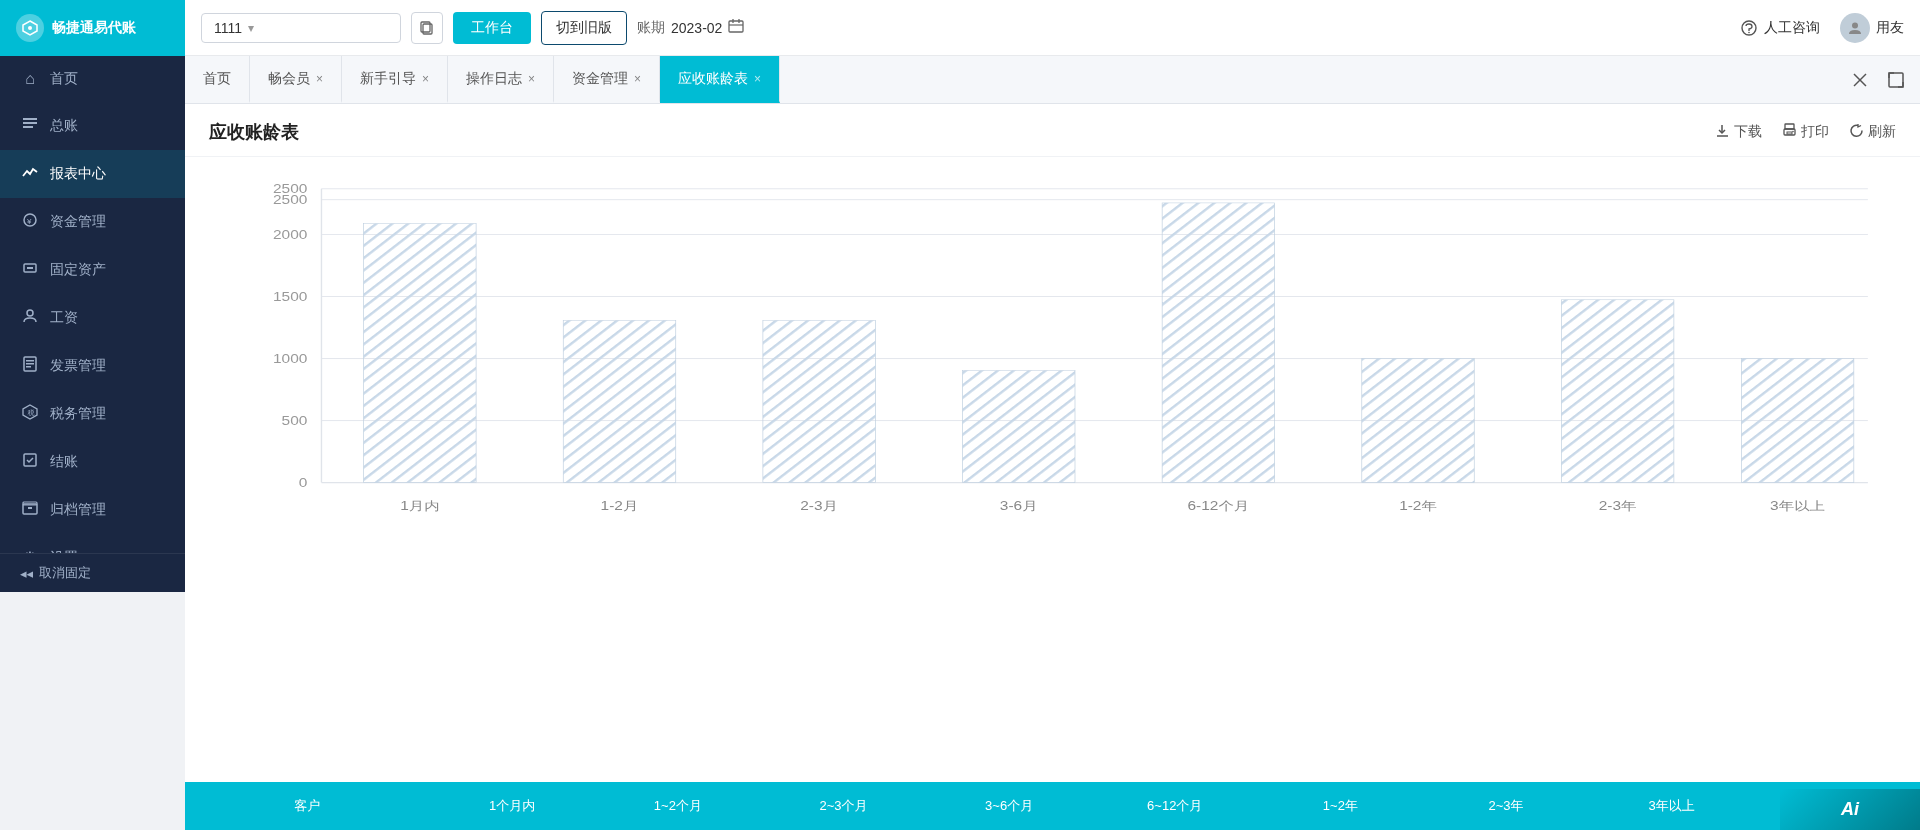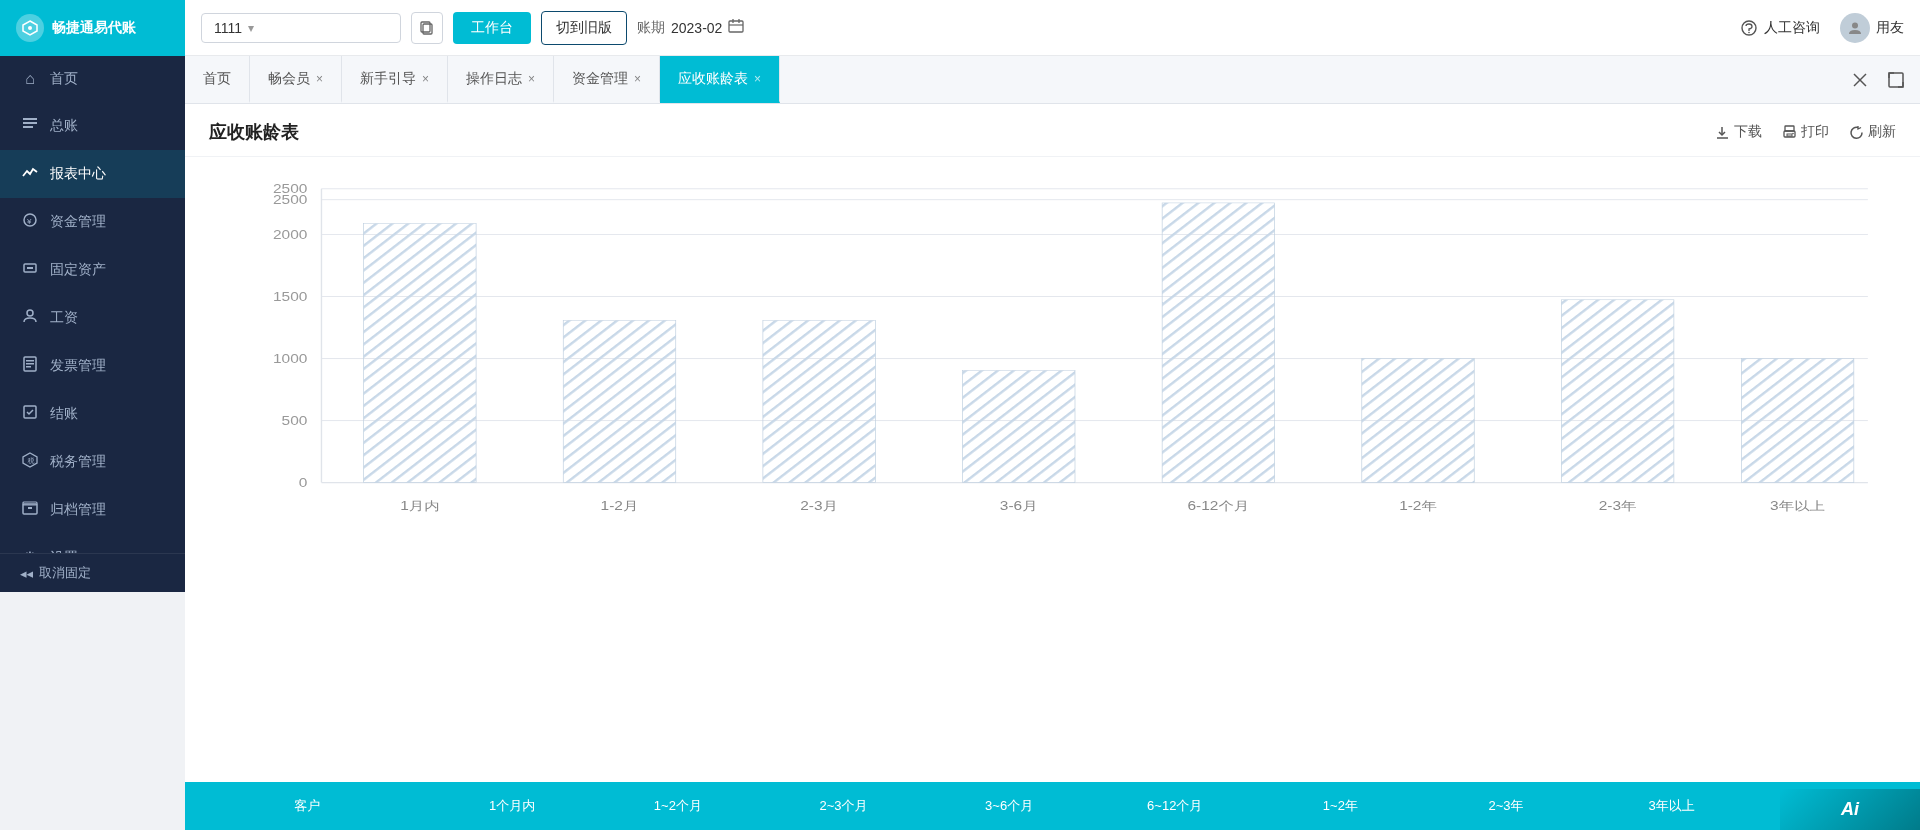--- a/index.html
+++ b/index.html
@@ -250,21 +250,20 @@
     }
     .content-actions {
       display: flex;
       align-items: center;
       gap: 20px;
       font-size: 14px;
       color: #555;
     }
     .action-btn {
       display: flex;
-      align-items: center;
       gap: 4px;
       cursor: pointer;
       color: #555;
     }
 
     
     .chart-area {
       flex: 1;
       padding: 10px 24px 0;
       position: relative;
@@ -382,34 +381,34 @@
             <rect x="4" y="4" width="8" height="1.5" fill="#a0b0c8"></rect>
             <rect x="4" y="7" width="8" height="1.5" fill="#a0b0c8"></rect>
             <rect x="4" y="10" width="5" height="1.5" fill="#a0b0c8"></rect>
           </svg>
       </span>
       <span>发票管理</span>
     </div>
     <div class="sidebar-item">
       <span class="item-icon">
         <svg width="16" height="16" viewBox="0 0 16 16">
+            <polygon points="8,1 15,5 15,11 8,15 1,11 1,5" fill="none" stroke="#a0b0c8" stroke-width="1.3"></polygon>
+            <text x="5.5" y="11" font-size="7" fill="#a0b0c8">税</text>
+          </svg>
+      </span>
+      <span>税务管理</span>
+    </div>
+    <div class="sidebar-item">
+      <span class="item-icon">
+        <svg width="16" height="16" viewBox="0 0 16 16">
             <rect x="2" y="2" width="12" height="12" rx="1" fill="none" stroke="#a0b0c8" stroke-width="1.5"></rect>
             <polyline points="5,8 7,10 11,6" fill="none" stroke="#a0b0c8" stroke-width="1.5"></polyline>
           </svg>
       </span>
       <span>结账</span>
-    </div>
-    <div class="sidebar-item">
-      <span class="item-icon">
-        <svg width="16" height="16" viewBox="0 0 16 16">
-            <polygon points="8,1 15,5 15,11 8,15 1,11 1,5" fill="none" stroke="#a0b0c8" stroke-width="1.3"></polygon>
-            <text x="5.5" y="11" font-size="7" fill="#a0b0c8">税</text>
-          </svg>
-      </span>
-      <span>税务管理</span>
     </div>
     <div class="sidebar-item">
       <span class="item-icon">
         <svg width="16" height="16" viewBox="0 0 16 16">
             <rect x="1" y="4" width="14" height="10" rx="1" fill="none" stroke="#a0b0c8" stroke-width="1.5"></rect>
             <rect x="1" y="2" width="14" height="3" rx="1" fill="none" stroke="#a0b0c8" stroke-width="1.2"></rect>
             <rect x="6" y="7" width="4" height="2" fill="#a0b0c8"></rect>
           </svg>
       </span>
       <span>归档管理</span>

